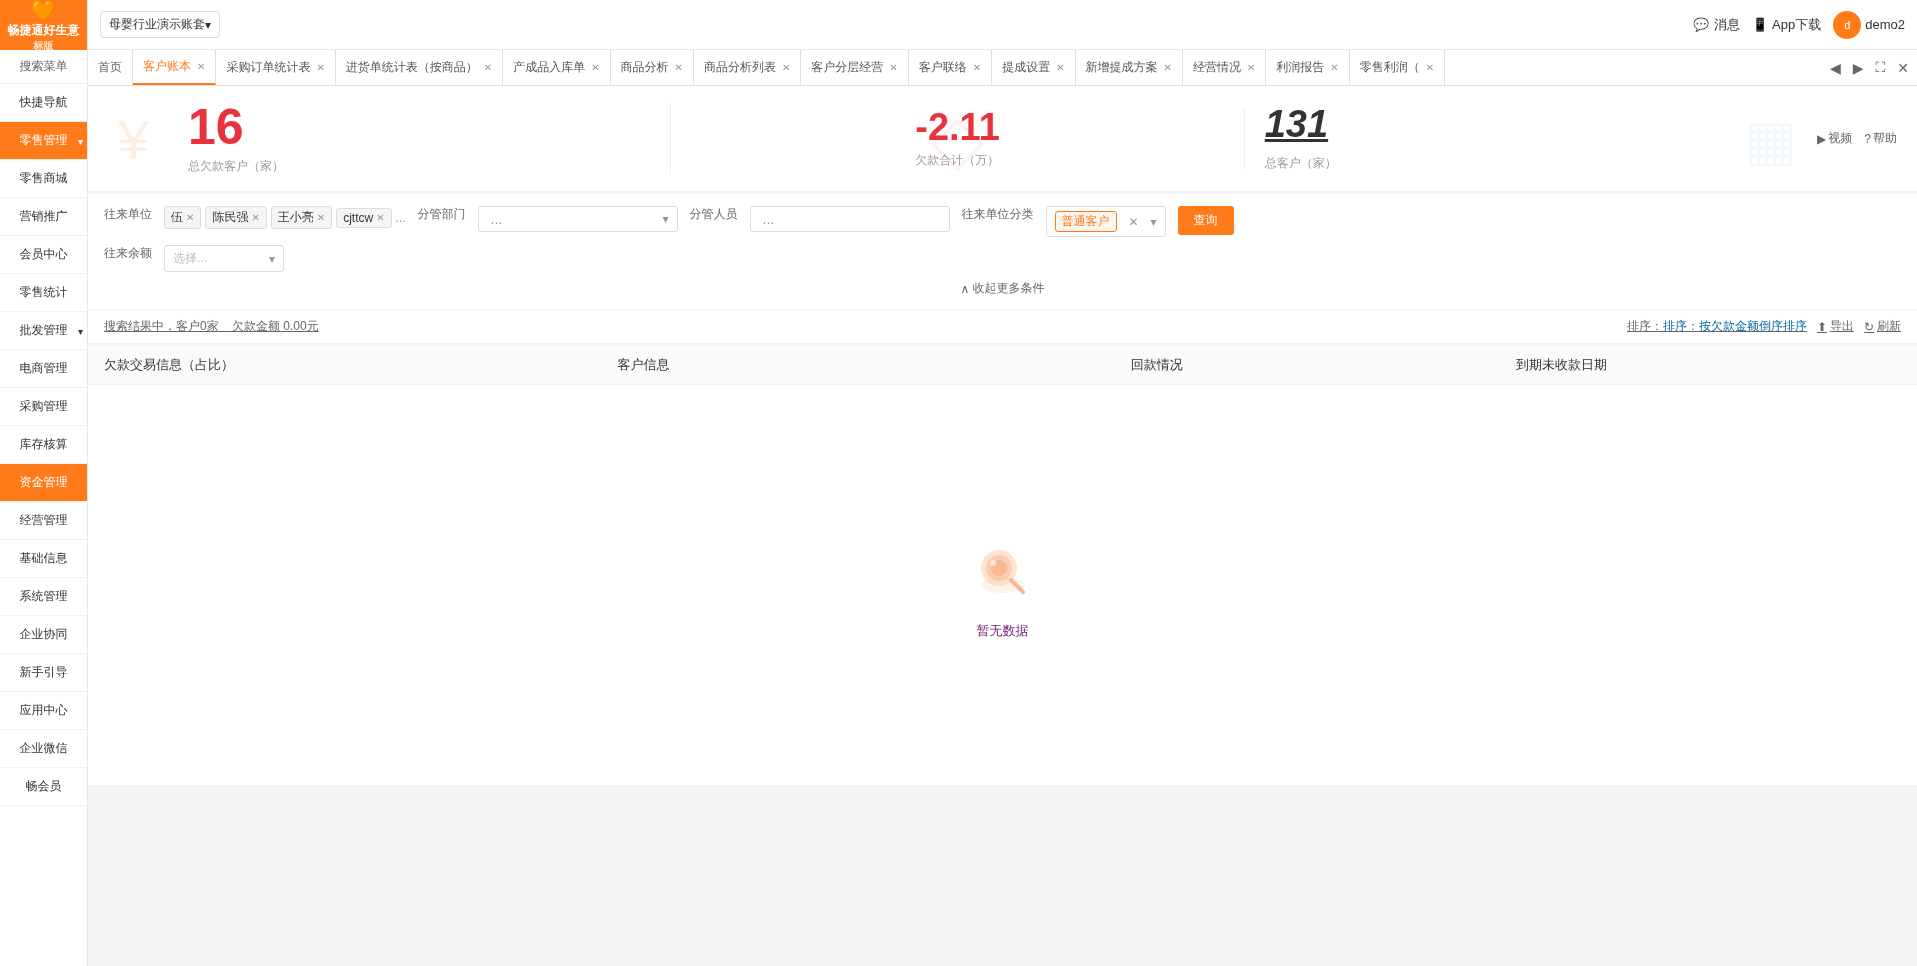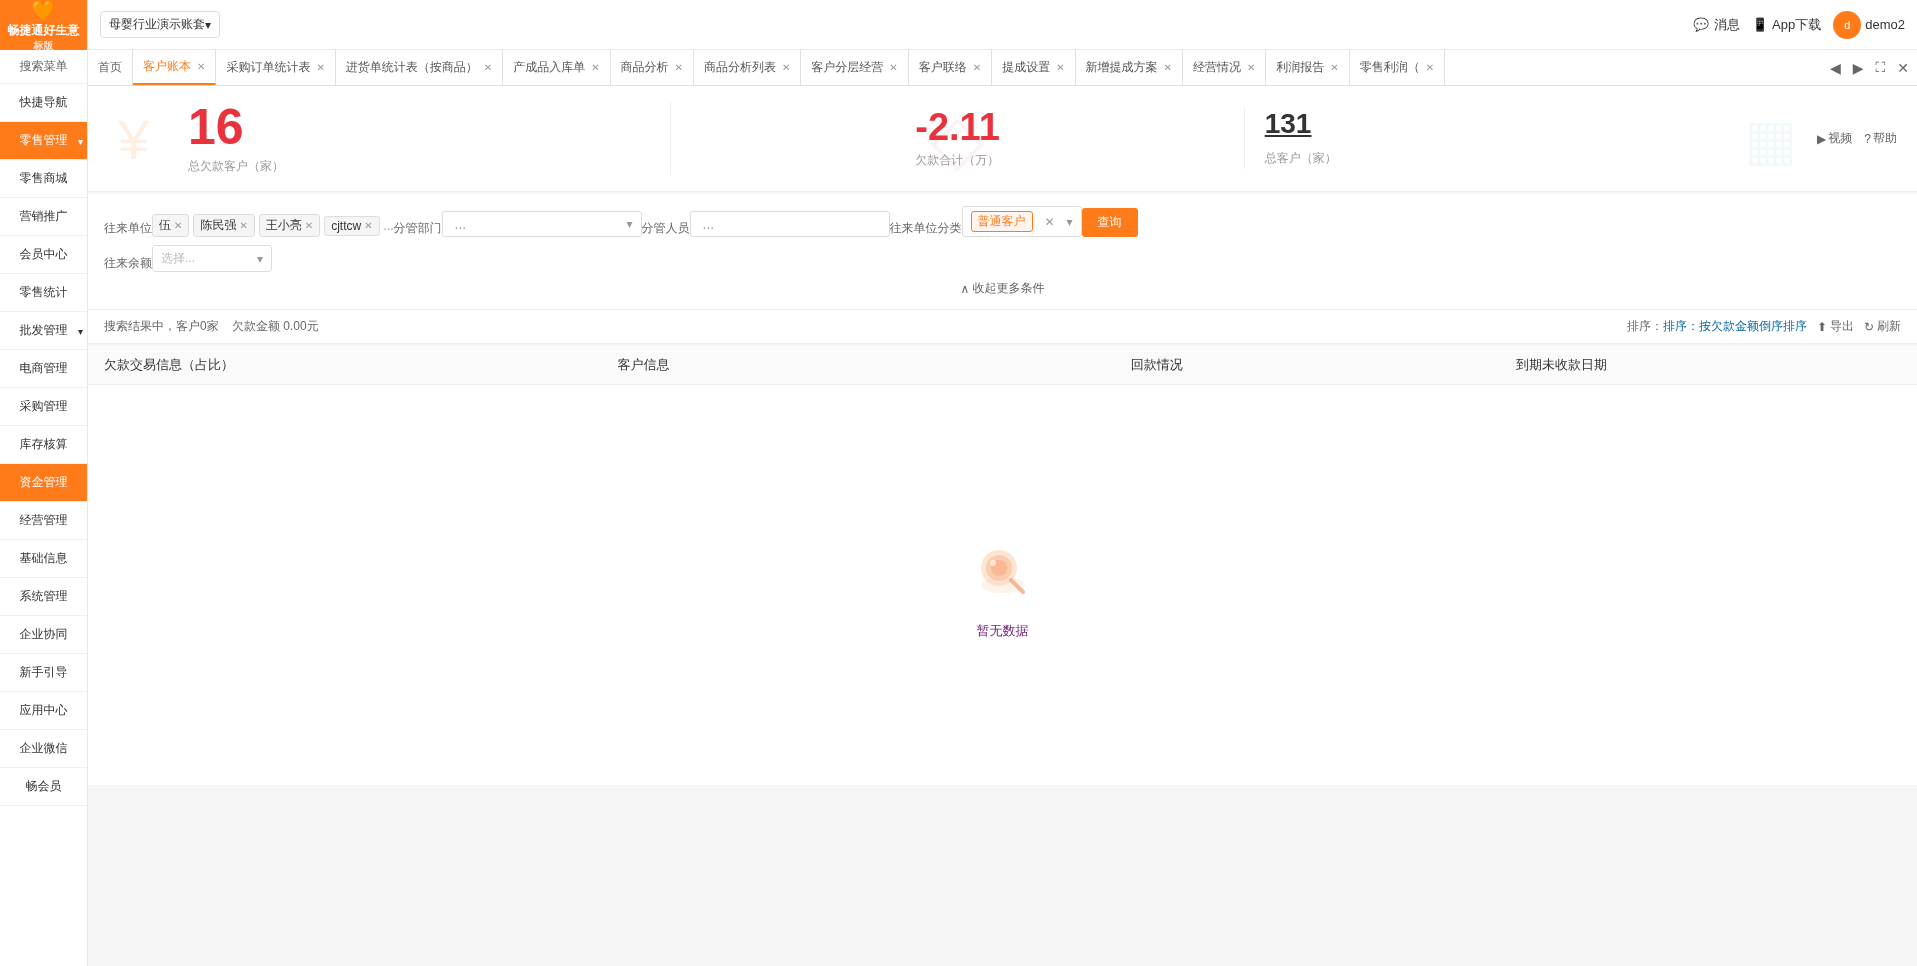--- a/index.html
+++ b/index.html
@@ -37,36 +37,36 @@
     
     .content { flex: 1; overflow-y: auto; background: #f5f5f5; }
 
     
     .page-stats { background: #fff; padding: 16px 20px; display: flex; align-items: center; border-bottom: 1px solid #eee; position: relative; }
     .page-header-actions { margin-left: auto; display: flex; align-items: center; gap: 12px; font-size: 12px; color: #666; }
     .page-header-actions span { cursor: pointer; display: flex; align-items: center; gap: 2px; }
 
     
     .filter-area { background: #fff; padding: 12px 16px; border-bottom: 1px solid #eee; margin-top: 2px; }
-    .filter-row { display: flex; align-items: flex-end; gap: 0; margin-bottom: 8px; flex-wrap: wrap; }
+    .filter-row { display: flex; align-items: flex-start; gap: 12px; margin-bottom: 8px; flex-wrap: wrap; }
     .filter-label { font-size: 12px; color: #666; white-space: nowrap; }
     .filter-tags { display: flex; align-items: center; gap: 4px; flex-wrap: wrap; }
     .filter-tag { background: #f5f5f5; border: 1px solid #ddd; border-radius: 3px; padding: 2px 6px; font-size: 12px; color: #333; display: flex; align-items: center; gap: 3px; }
     .filter-tag .tag-close { color: #999; cursor: pointer; font-size: 10px; }
     .filter-more { color: #999; font-size: 12px; cursor: pointer; }
     .filter-select { border: 1px solid #ddd; border-radius: 3px; padding: 4px 8px; font-size: 12px; color: #333; background: #fff; cursor: pointer; display: flex; align-items: center; gap: 4px; min-width: 120px; }
     .filter-select-wide { min-width: 200px; }
     .filter-select .arrow { color: #999; margin-left: auto; }
     .filter-dots { color: #999; cursor: pointer; font-size: 14px; }
     .collapse-btn { color: #666; font-size: 12px; cursor: pointer; display: flex; align-items: center; gap: 3px; }
     .btn-query { background: #ff7b1a; color: #fff; border: none; border-radius: 3px; padding: 6px 16px; font-size: 12px; cursor: pointer; }
     .filter-tag-selected { background: #fff5ef; border: 1px solid #ff7b1a; color: #ff7b1a; }
 
     
-    .result-bar { background: #fff; padding: 8px 16px; display: flex; align-items: center; justify-content: space-between; border-bottom: 1px solid #eee; font-size: 12px; color: #666; }
+    .result-bar { background: #fff; padding: 8px 16px; display: flex; align-items: center; justify-content: space-between; border-bottom: 1px solid #eee; font-size: 12px; color: #666; text-decoration: underline; }
     .result-actions { display: flex; align-items: center; gap: 10px; }
     .result-action { display: flex; align-items: center; gap: 3px; cursor: pointer; color: #666; }
 
     
     .table-container { background: #fff; margin-top: 2px; }
     .table-header { display: flex; align-items: center; padding: 10px 16px; border-bottom: 1px solid #eee; background: #fafafa; }
     .th { flex: 1; font-size: 13px; color: #333; font-weight: 500; }
     .th:first-child { flex: 2; }
     .table-body { min-height: 400px; display: flex; flex-direction: column; align-items: center; justify-content: center; padding: 40px; }
     .empty-state { display: flex; flex-direction: column; align-items: center; gap: 12px; }
@@ -208,21 +208,21 @@
         <span style="position:absolute;left:50%;top:50%;transform:translate(-50%,-50%);font-size:70px;opacity:0.06;color:#e8323c;">◇</span>
         <div style="margin:0 auto;">
           <div style="font-size:38px;font-weight:bold;color:#e8323c;line-height:1;">-2.11</div>
           <div style="font-size:12px;color:#999;margin-top:6px;">欠款合计（万）</div>
         </div>
       </div>
 
       <div style="display:flex;align-items:center;flex:1;padding:0 20px;position:relative;">
         <span style="position:absolute;right:20px;top:50%;transform:translateY(-50%);font-size:56px;opacity:0.1;color:#87ceeb;">▦</span>
         <div>
-          <div style="font-size:28px;font-weight:bold;color:#333;line-height:1;text-decoration:underline;">131</div>
+          <div style="font-size:38px;font-weight:bold;color:#333;line-height:1;text-decoration:underline;font-style:italic;">131</div>
           <div style="font-size:12px;color:#999;margin-top:12px;">总客户（家）</div>
         </div>
       </div>
 
       <div class="page-header-actions">
         <span>▶ <span>视频</span></span>
         <span>? <span>帮助</span></span>
       </div>
     </div>
 

